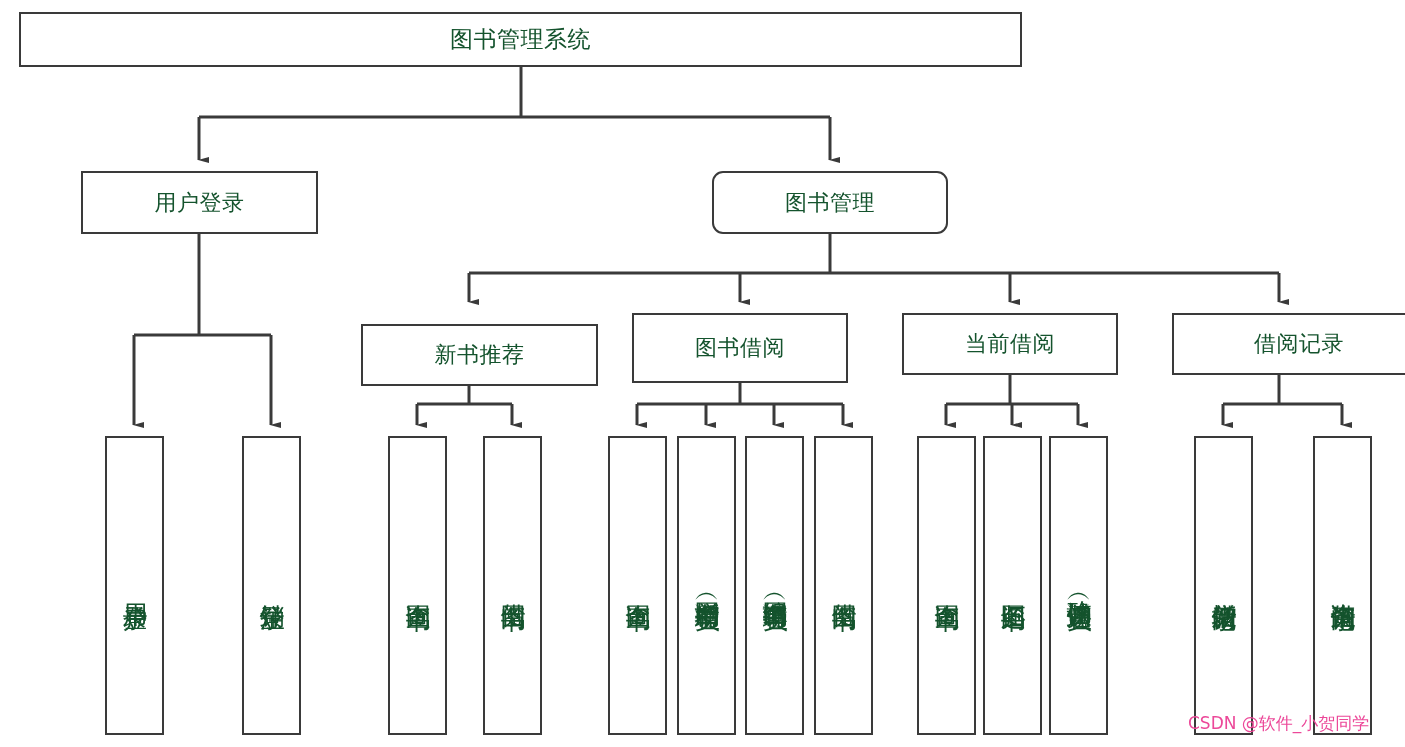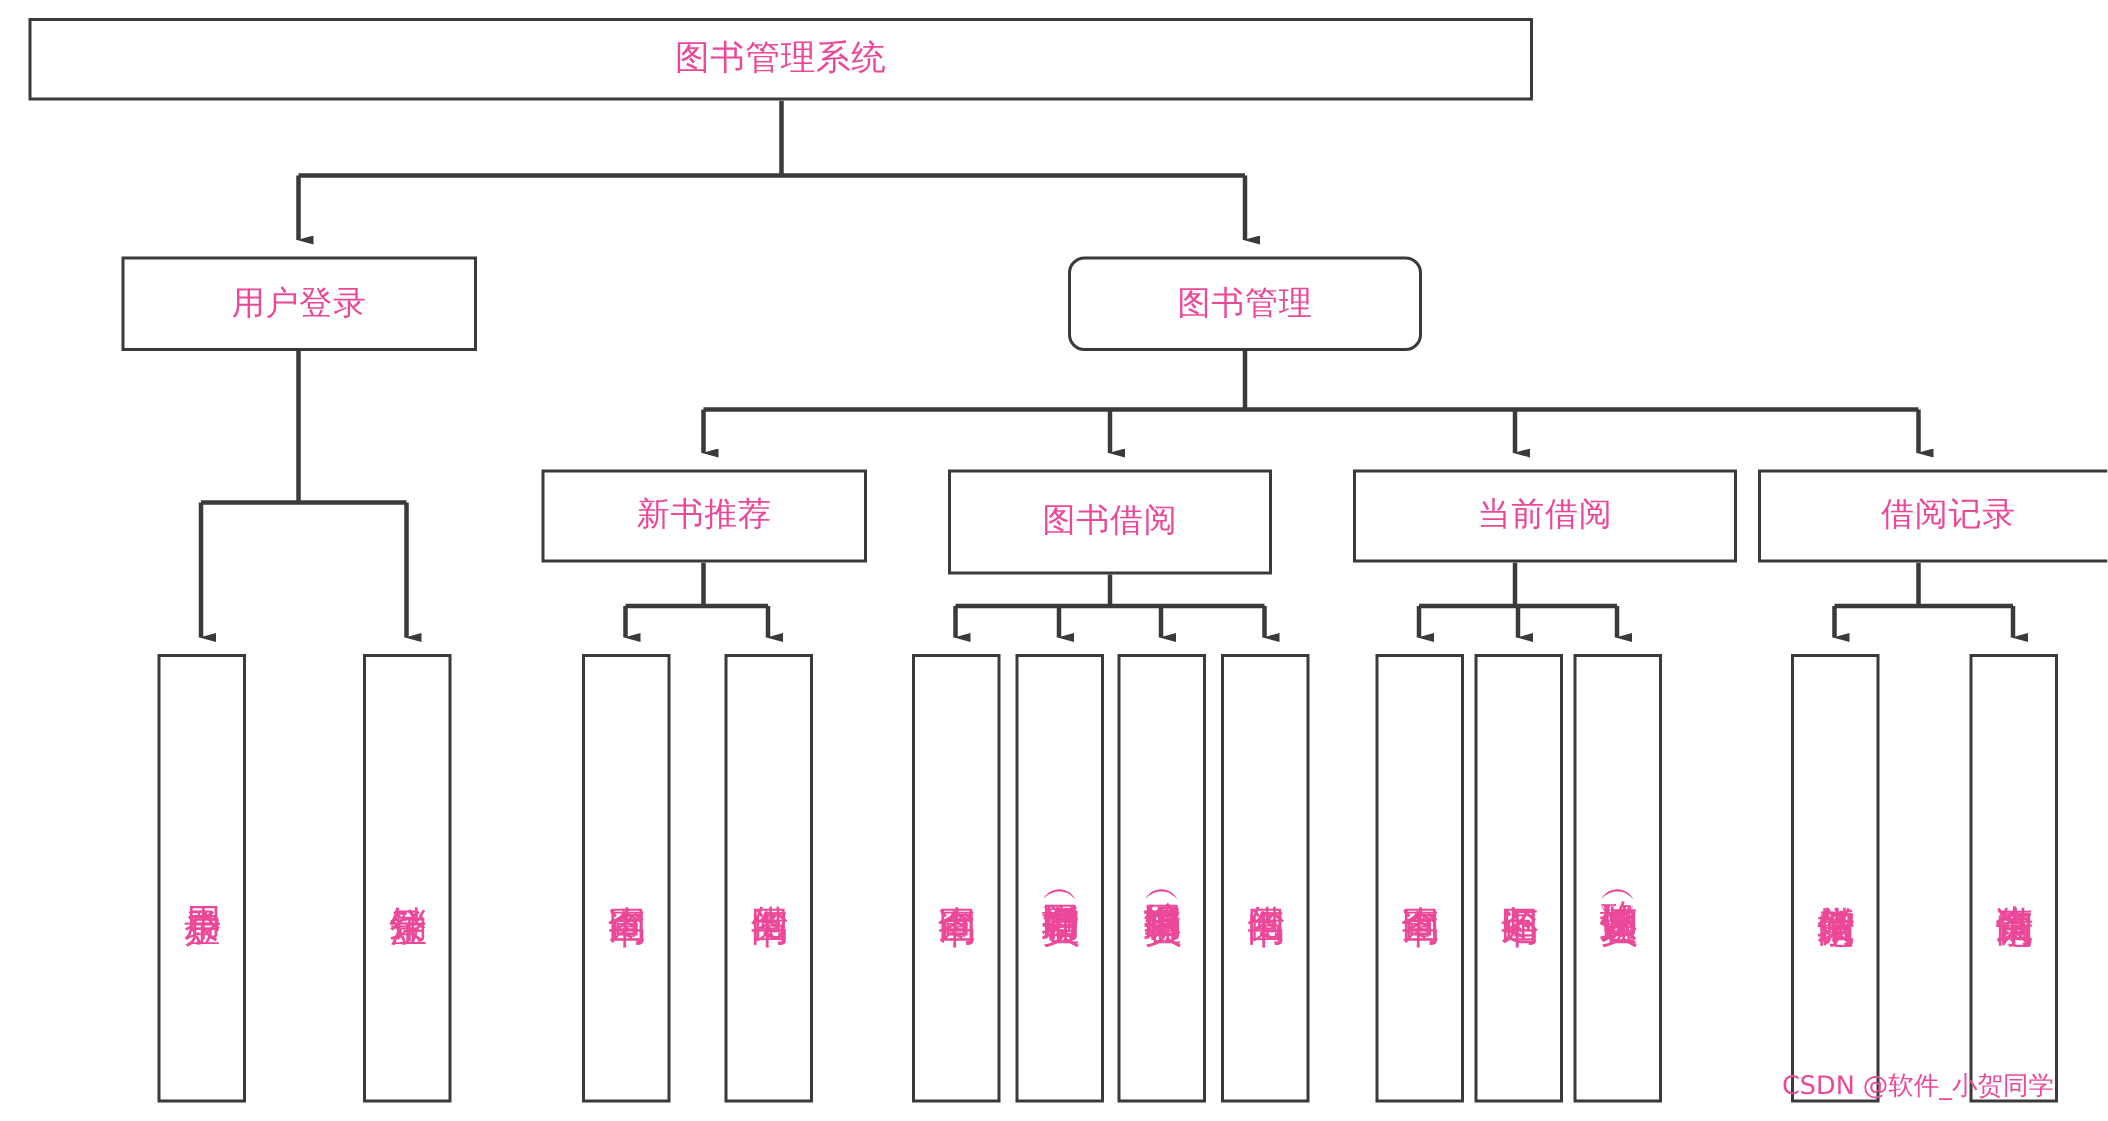--- a/index.html
+++ b/index.html
@@ -27,21 +27,21 @@
     pointer-events: none;
   }
   .node {
     position: absolute;
     box-sizing: border-box;
     background: #ffffff;
     border: 2px solid #3a3a3a;
     display: flex;
     align-items: center;
     justify-content: center;
-    color: #ec4899;
+    color: #14532d;
   }
   .node-label {
     display: block;
     text-align: center;
     line-height: 1.08;
     letter-spacing: 0.5px;
   }
   .node.horizontal .node-label {
     font-size: 22px;
     white-space: nowrap;
@@ -132,27 +132,27 @@
     <span class="node-label">图书管理系统</span>
   </div>
 
   <div class="node horizontal" style="left:81px; top:171px; width:237px; height:63px;">
     <span class="node-label">用户登录</span>
   </div>
   <div class="node horizontal" style="left:712px; top:171px; width:236px; height:63px;border-radius:11px;">
     <span class="node-label">图书管理</span>
   </div>
 
-  <div class="node horizontal" style="left:361px; top:313px; width:217px; height:62px;">
+  <div class="node horizontal" style="left:361px; top:324px; width:237px; height:62px;">
     <span class="node-label">新书推荐</span>
   </div>
   <div class="node horizontal" style="left:632px; top:313px; width:216px; height:70px;">
     <span class="node-label">图书借阅</span>
   </div>
-  <div class="node horizontal" style="left:902px; top:313px; width:256px; height:62px;">
+  <div class="node horizontal" style="left:902px; top:313px; width:216px; height:62px;">
     <span class="node-label">当前借阅</span>
   </div>
   <div class="node horizontal" style="left:1172px; top:313px; width:254px; height:62px;">
     <span class="node-label">借阅记录</span>
   </div>
 
   <div class="node vertical" style="left:105px; top:436px; width:59px; height:299px;">
     <span class="node-label">用户登录</span>
   </div>
   <div class="node vertical" style="left:242px; top:436px; width:59px; height:299px;">

